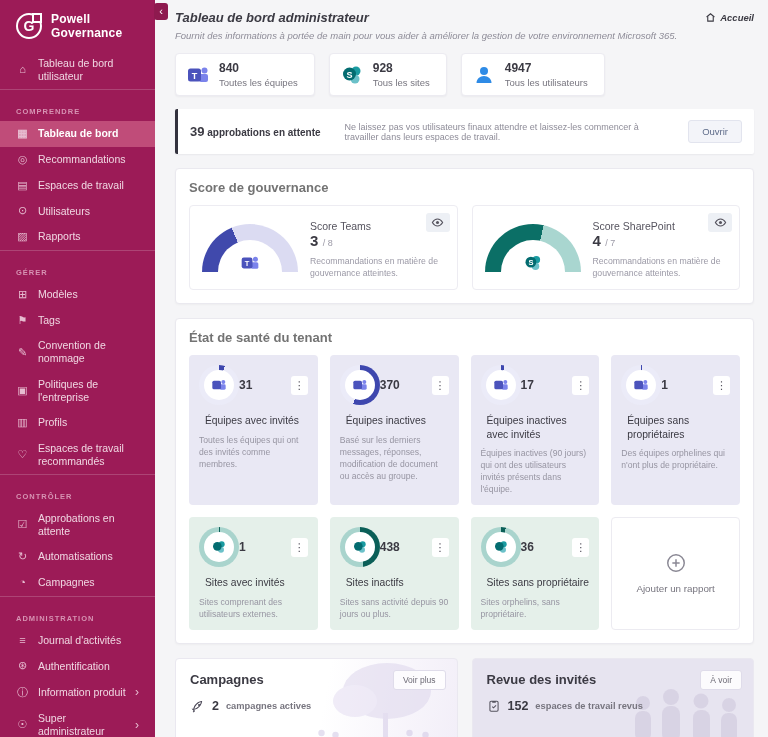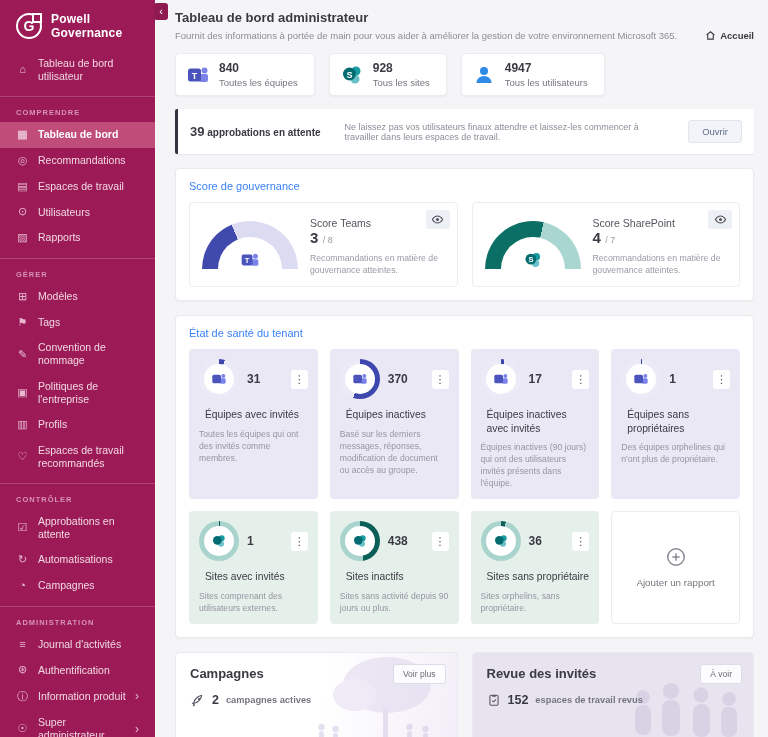--- a/index.html
+++ b/index.html
@@ -11,46 +11,46 @@
   .sidebar { width:155px; flex-shrink:0; background:#9C1B57; color:#F2DCE7; display:flex; flex-direction:column; overflow:hidden; }
   .logo-row { display:flex; align-items:center; gap:9px; padding:12px 8px 10px 16px; }
   .logo-mark { position:relative; width:26px; height:26px; border:2.5px solid #fff; border-radius:50%; color:#fff; font-weight:bold; font-size:14px; display:flex; align-items:center; justify-content:center; flex-shrink:0; }
   .logo-mark::after { content:""; position:absolute; top:-2px; right:-2px; width:6px; height:6px; background:#9C1B57; border:2px solid #fff; }
   .brand { color:#fff; font-size:12px; line-height:1.2; font-weight:bold; letter-spacing:.2px; }
   .side-nav { display:flex; flex-direction:column; flex:1; }
   .side-item { display:flex; align-items:center; gap:9px; padding:6px 8px 6px 16px; font-size:10.5px; color:#F0D7E2; cursor:pointer; line-height:1.25; }
   .side-item .glyph { width:13px; text-align:center; font-size:11px; color:#E7BCD0; flex-shrink:0; }
   .side-item.active { background:#C04C79; color:#fff; font-weight:bold; }
   .side-item .chev { margin-left:auto; padding-right:8px; color:#E7BCD0; font-size:12px; }
-  .side-section { border-top:1px solid rgba(255,255,255,.18); margin-top:7px; padding-top:7px; }
+  .side-section { border-top:1px solid rgba(255,255,255,.18); padding-top:13px; }
   .side-section-title { font-size:7.5px; letter-spacing:1px; color:#D793B3; padding:4px 16px 5px; font-weight:bold; }
 
   
   .main { flex:1; position:relative; background:#F5F5F7; }
   .collapse-btn { position:absolute; left:-1px; top:3px; width:14px; height:17px; background:#8E1A4F; border-radius:3px; color:#fff; font-size:11px; line-height:16px; text-align:center; z-index:5; cursor:pointer; }
   .main-inner { height:100%; padding:10px 14px 10px 20px; overflow:hidden; }
 
-  .page-header { display:flex; justify-content:space-between; align-items:flex-end; }
+  .page-header { display:flex; justify-content:space-between; align-items:flex-start;font-style:italic; }
   .page-title { font-size:13px; font-weight:bold; color:#3B3A43; }
   .page-subtitle { font-size:9.5px; color:#8E8C98; margin-top:5px; }
   .home-link { display:flex; align-items:center; gap:4px; font-size:9.5px; font-weight:bold; color:#3B3A43; cursor:pointer; margin-top:2px; }
 
   .stats-row { display:flex; gap:14px; margin-top:12px; }
   .stat-card { background:#fff; border:1px solid #ECEBF1; border-radius:4px; box-shadow:0 1px 2px rgba(40,40,60,.05); padding:7px 16px 7px 10px; display:flex; align-items:center; gap:9px; cursor:pointer; }
   .stat-text .v { font-size:12px; font-weight:bold; color:#3B3A43; }
   .stat-text .l { font-size:9.5px; color:#77757f; margin-top:2px; }
 
   .banner { margin-top:13px; background:#fff; border-left:3px solid #33323E; border-radius:2px; box-shadow:0 1px 2px rgba(40,40,60,.06); padding:11px 12px; display:flex; align-items:center; gap:24px; }
   .banner-title { font-size:10px; font-weight:bold; white-space:nowrap; }
   .banner-title .count { font-size:13px; }
   .banner-msg { flex:1; font-size:9px; color:#8E8C98; }
   .btn-light { background:#F3F4F9; border:1px solid #E2E4EE; border-radius:3px; color:#5F6C8A; font-size:9.5px; padding:5px 13px; cursor:pointer; font-family:inherit; }
 
   .panel { margin-top:14px; background:#fff; border:1px solid #EAE9EF; border-radius:4px; box-shadow:0 1px 2px rgba(40,40,60,.04); padding:11px 13px 13px; }
-  .panel-title { font-size:11px; font-weight:normal; color:#3b82f6; margin-bottom:10px; }
+  .panel-title { font-size:13px; font-weight:bold; color:#737373; margin-bottom:10px; }
 
   .gov-row { display:flex; gap:14px; }
   .gov-card { flex:1; border:1px solid #EDECF2; border-radius:4px; padding:12px 10px 10px 12px; display:flex; gap:12px; position:relative; }
   .eye-btn { position:absolute; top:7px; right:7px; width:24px; height:19px; background:#EDF0F5; border:none; border-radius:3px; display:flex; align-items:center; justify-content:center; cursor:pointer; }
   .gauge { --p:0; position:relative; width:96px; height:50px; overflow:hidden; flex-shrink:0; margin-top:6px; }
   .gauge-arc { position:absolute; left:0; top:0; width:96px; height:96px; border-radius:50%;
     background:conic-gradient(from 270deg, var(--fill) 0deg calc(var(--p)*1.8deg), var(--track) calc(var(--p)*1.8deg) 180deg, transparent 180deg 360deg); }
   .gauge-hole { position:absolute; left:16px; top:16px; width:64px; height:64px; border-radius:50%; background:#fff; }
   .gauge-icon { position:absolute; left:50%; bottom:1px; transform:translateX(-50%); }
   .gauge.teams { --fill:#4049AC; --track:#DBDBF2; }
@@ -60,21 +60,21 @@
   .gov-value { }
   .gov-value .v { font-size:15px; font-weight:bold; color:#3B3A43; }
   .gov-value .t { font-size:9px; color:#9B99A6; }
   .gov-desc { font-size:8.7px; color:#9B99A6; margin-top:5px; line-height:1.4; max-width:135px; }
 
   .tenant-grid { display:grid; grid-template-columns:repeat(4,1fr); gap:12px; }
   .tenant-grid + .tenant-grid { margin-top:12px; }
   .t-card { border-radius:4px; padding:10px; min-height:112px; cursor:pointer; }
   .t-card.lav { background:#E9E8F4; }
   .t-card.mint { background:#E5F0EA; }
-  .t-top { display:flex; align-items:center; gap:8px; }
+  .t-top { display:flex; align-items:center; gap:0; }
   .t-top .v { font-size:12px; font-weight:bold; flex:1; }
   .kebab { width:17px; height:19px; background:#fff; border:none; border-radius:3px; font-size:11px; color:#55535E; cursor:pointer; line-height:1; }
   .ring { --p:0; width:40px; height:40px; border-radius:50%; display:flex; align-items:center; justify-content:center; flex-shrink:0;
     background:conic-gradient(var(--fill) calc(var(--p)*1%), var(--track) 0); }
   .ring-inner { width:30px; height:30px; border-radius:50%; background:#fff; display:flex; align-items:center; justify-content:center; }
   .ring.teams { --fill:#3E47AE; --track:#EBEBF8; }
   .ring.sites { --fill:#0B5F58; --track:#A9D4CD; }
   .t-name { font-size:10.3px; font-weight:normal; color:#3B3A43; margin-top:9px; line-height:1.3;padding-left:6px; }
   .t-desc { font-size:8.6px; color:#9795A2; margin-top:6px; line-height:1.4; }
   .add-card { background:#fff; border:1px solid #ECEBF1; border-radius:4px; display:flex; flex-direction:column; align-items:center; justify-content:center; gap:9px; color:#77757f; font-size:9.8px; cursor:pointer; }

